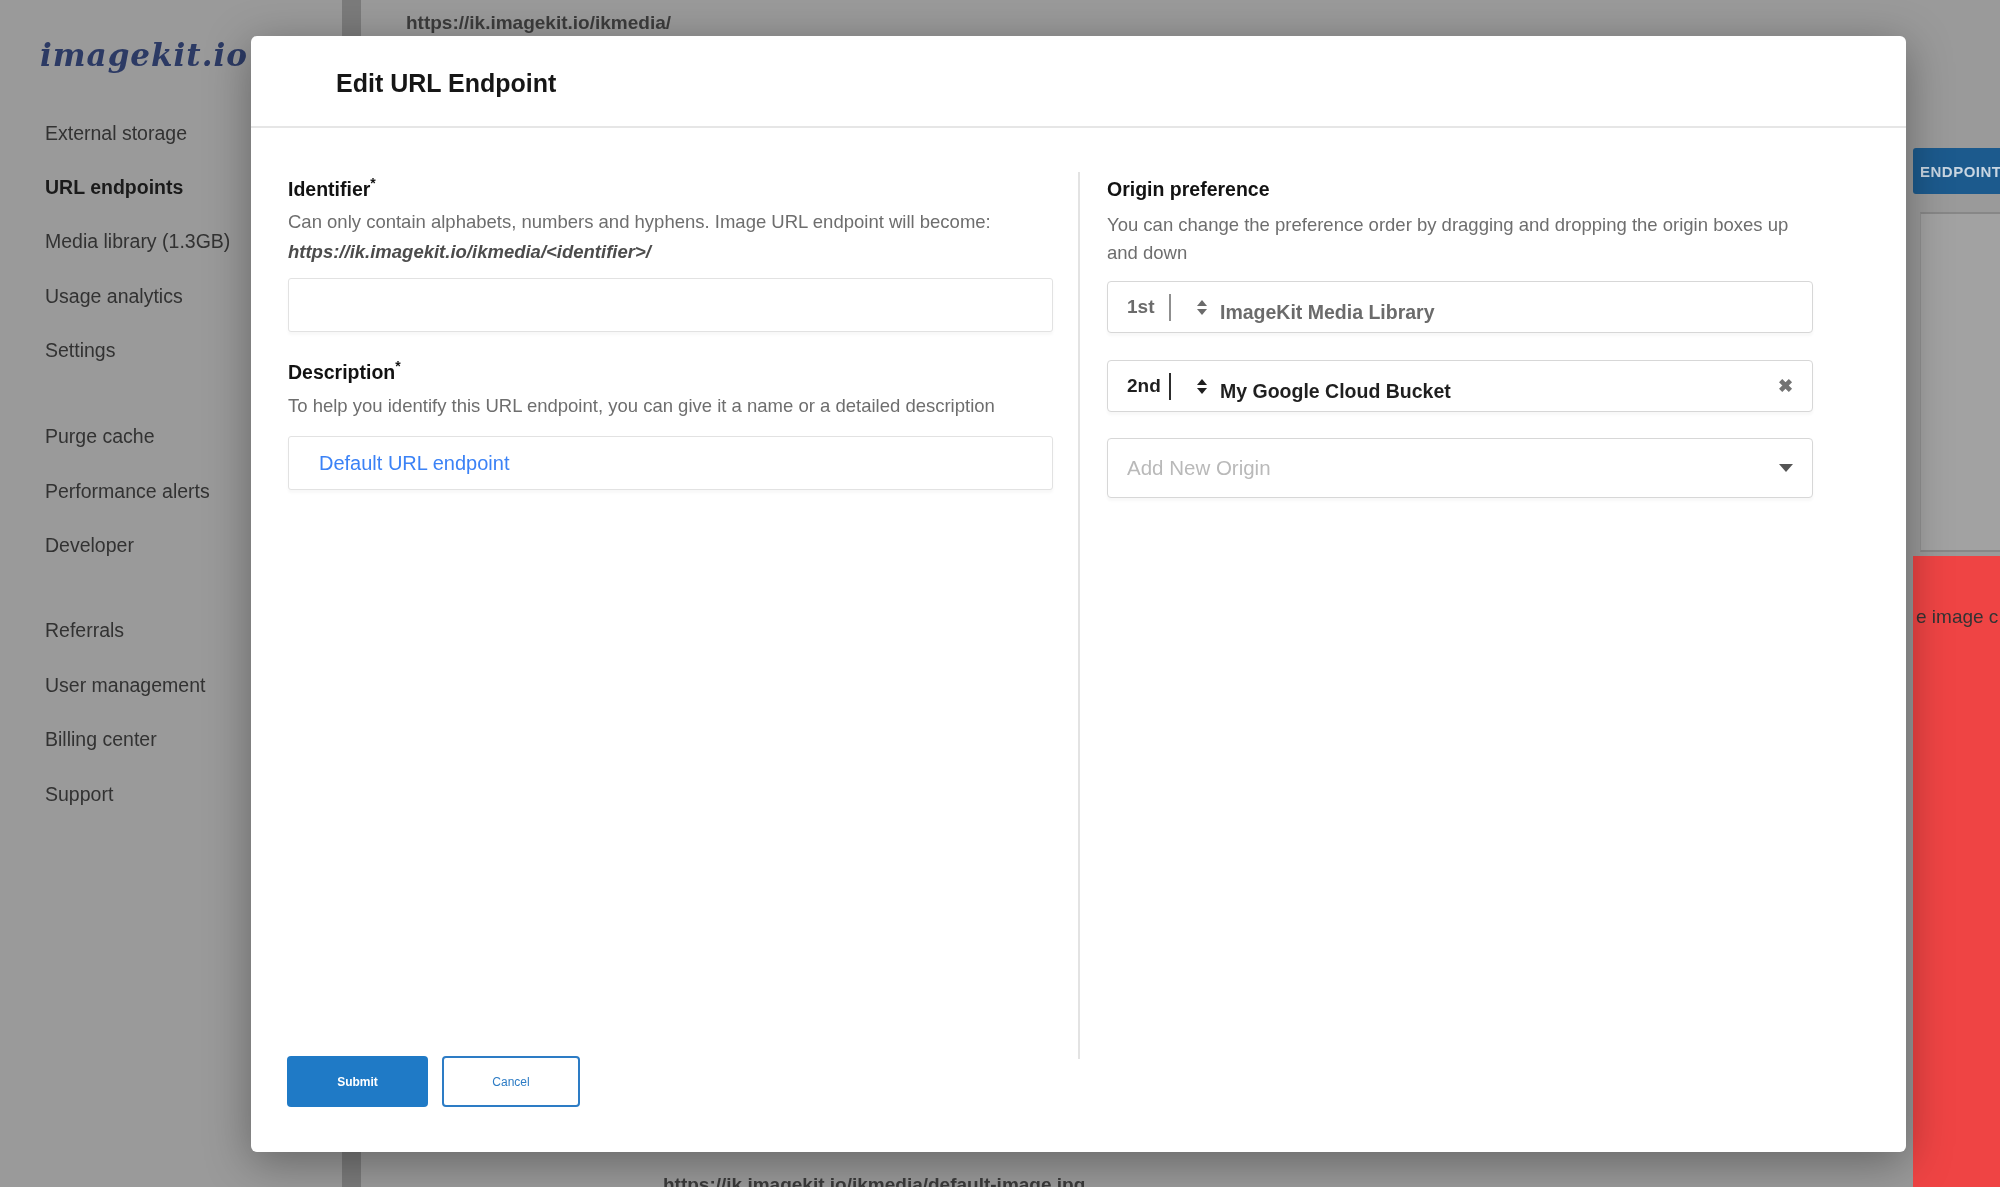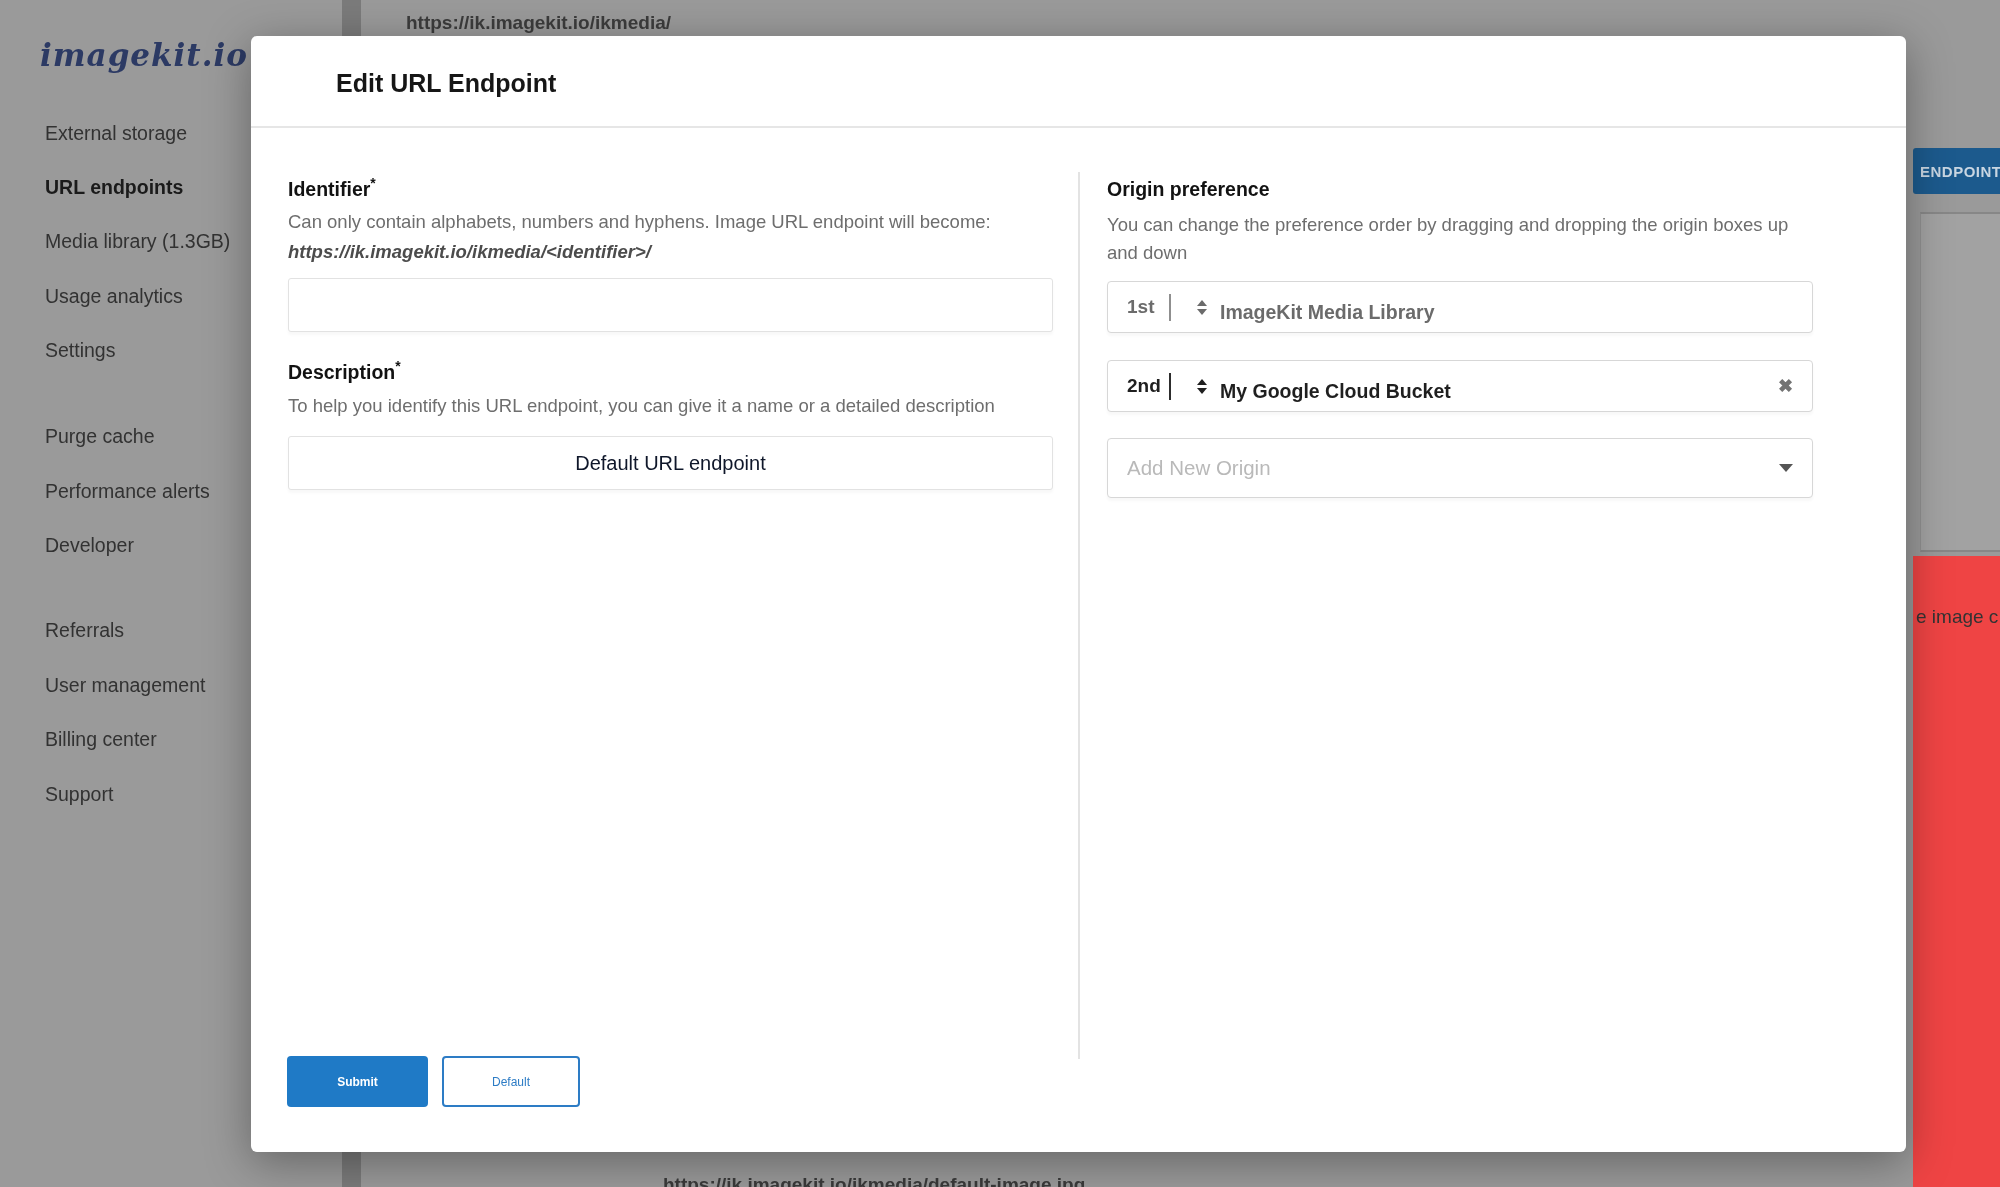--- a/index.html
+++ b/index.html
@@ -33,21 +33,21 @@
   .modal-header{position:absolute;left:0;top:0;width:100%;height:90px;border-bottom:2px solid #e6e6e6;}
   .modal-title{position:absolute;left:37px;top:33px;font-size:25px;font-weight:bold;color:#161616;margin-left:48px;}
 
   .field-label{position:absolute;font-size:19.5px;font-weight:bold;color:#121212;}
   .field-label sup{font-size:14px;}
   .help{position:absolute;font-size:18.5px;color:#6e6e6e;line-height:28px;}
   .url-preview{position:absolute;font-size:18.5px;font-weight:bold;color:#4c4c4c;font-style:italic;}
 
   .ti{position:absolute;left:37px;width:765px;height:54px;border:1px solid #e2e2e2;border-radius:3px;
       box-sizing:border-box;padding:0 30px;font-family:"Liberation Sans",sans-serif;font-size:20px;
-      color:#0f172a;outline:none;background:#fff;box-shadow:0 3px 3px rgba(0,0,0,.03);text-align:center;}
+      color:#3b82f6;outline:none;background:#fff;box-shadow:0 3px 3px rgba(0,0,0,.03);}
 
   .vdiv{position:absolute;left:827px;top:136px;width:2px;height:887px;background:#e3e3e3;}
 
   .origin-box{position:absolute;left:856px;width:706px;height:52px;border:1px solid #d7d7d7;border-radius:4px;
       box-sizing:border-box;display:flex;align-items:center;padding:0 19px;background:#fff;cursor:grab;
       box-shadow:0 3px 3px rgba(0,0,0,.03);}
   .rank{font-size:19px;font-weight:bold;width:42px;}
   .rank-sep{width:2px;height:27px;margin:0 13px 0 0;}
   .c1{color:#6b6b6b;} .c2{color:#1f1f1f;}
   .s1{background:#8f8f8f;} .s2{background:#2d2d2d;}
@@ -144,15 +144,15 @@
       <span class="origin-name c2">My Google Cloud Bucket</span>
       <span class="close-x">✖</span>
     </div>
 
     <div class="add-origin">
       <span class="ph">Add New Origin</span>
       <span class="caret"></span>
     </div>
 
     <div class="btn btn-submit">Submit</div>
-    <div class="btn btn-cancel">Default</div>
+    <div class="btn btn-cancel">Cancel</div>
   </div>
 </div>
 
 </body></html>

